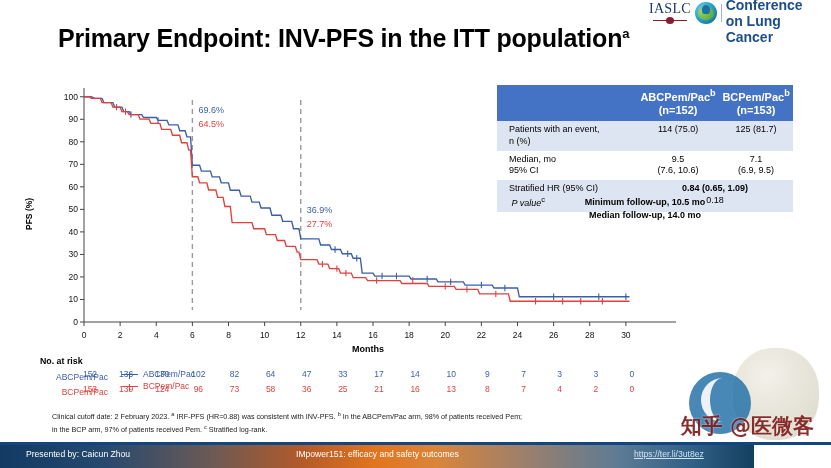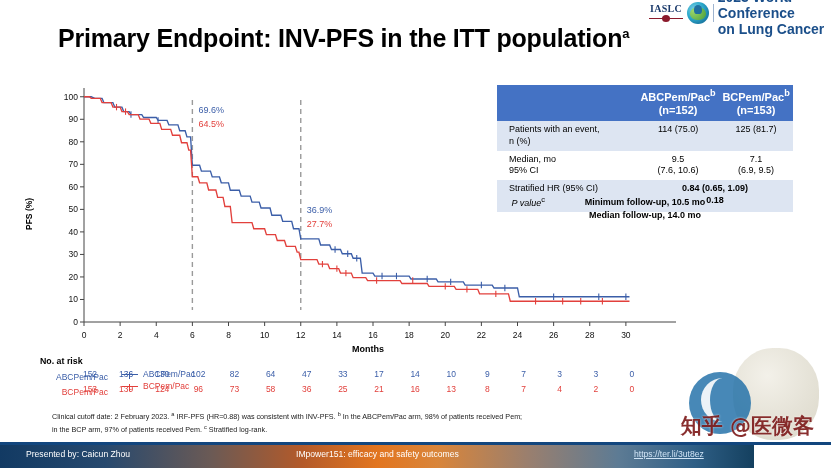--- a/index.html
+++ b/index.html
@@ -7,21 +7,21 @@
     width:831px;height:468px;overflow:hidden;
     font-family:"Liberation Sans","DejaVu Sans",sans-serif;
     background:#ffffff;position:relative;
   }
   #slide{position:absolute;inset:0;background:#fff;}
 
   
   .logo-bar{position:absolute;top:0;right:0;width:186px;height:26px;
     display:flex;align-items:center;gap:4px;padding-left:4px;box-sizing:border-box;}
   .iaslc{display:flex;flex-direction:column;align-items:center;line-height:1;}
-  .iaslc-text{font-size:10px;font-weight:bold;color:#1b3a6b;letter-spacing:.3px;
+  .iaslc-text{font-size:14px;font-weight:normal;color:#1b3a6b;letter-spacing:.3px;
       font-family:"Liberation Serif","DejaVu Serif",serif;}
   .iaslc-mark{width:34px;height:7px;margin-top:1px;position:relative;}
   .iaslc-mark:before{content:"";position:absolute;left:0;top:3px;width:34px;height:1.4px;background:#8b1a2b;}
   .iaslc-mark:after{content:"";position:absolute;left:13px;top:0px;width:8px;height:7px;border-radius:50%;
      background:#8b1a2b;}
   .wclc-logo{width:22px;height:22px;border-radius:50%;
      background:radial-gradient(circle at 35% 35%,#7fd3e8 0%,#2aa7c9 45%,#1d7fa8 70%,#0d5f86 100%);
      position:relative;overflow:hidden;flex:none;}
   .wclc-logo:before{content:"";position:absolute;left:3px;top:5px;width:16px;height:13px;
      background:radial-gradient(circle at 20% 30%,#9ad66a,#4a9e3a);
@@ -59,21 +59,21 @@
   .stat-table th{background:#4472c4;color:#fff;font-size:11px;font-weight:bold;
      padding:3px 2px;line-height:1.25;text-align:center;}
   .stat-table th.blank{background:#4472c4;}
   .stat-table td{padding:3px 12px;line-height:1.3;vertical-align:top;}
   .stat-table tr.r1 td{background:#dde5f2;}
   .stat-table tr.r2 td{background:#ffffff;}
   .stat-table tr.r3 td{background:#dde5f2;}
   .stat-table td.lbl{text-align:left;width:116px;}
   .stat-table td.val{text-align:center;}
   .stat-table td.span{text-align:center;font-weight:bold;}
-  .stat-table td.span .p{font-weight:bold;}
+  .stat-table td.span .p{font-weight:normal;}
   .followup{position:absolute;left:497px;top:196px;width:296px;text-align:center;
      font-size:9px;font-weight:bold;line-height:1.45;color:#000;}
 
   
   .risk{position:absolute;left:40px;top:356px;width:700px;font-size:8.5px;}
   .risk-title{font-weight:bold;font-size:8.8px;color:#000;margin-bottom:3px;}
   .risk-row{display:flex;align-items:center;height:15px;}
   .risk-row .name{width:68px;text-align:right;padding-right:6px;font-size:8.5px;}
   .risk-row .cells{position:relative;flex:1;height:15px;}
   .risk-row .cells span{position:absolute;width:18px;text-align:center;font-size:8.5px;}

